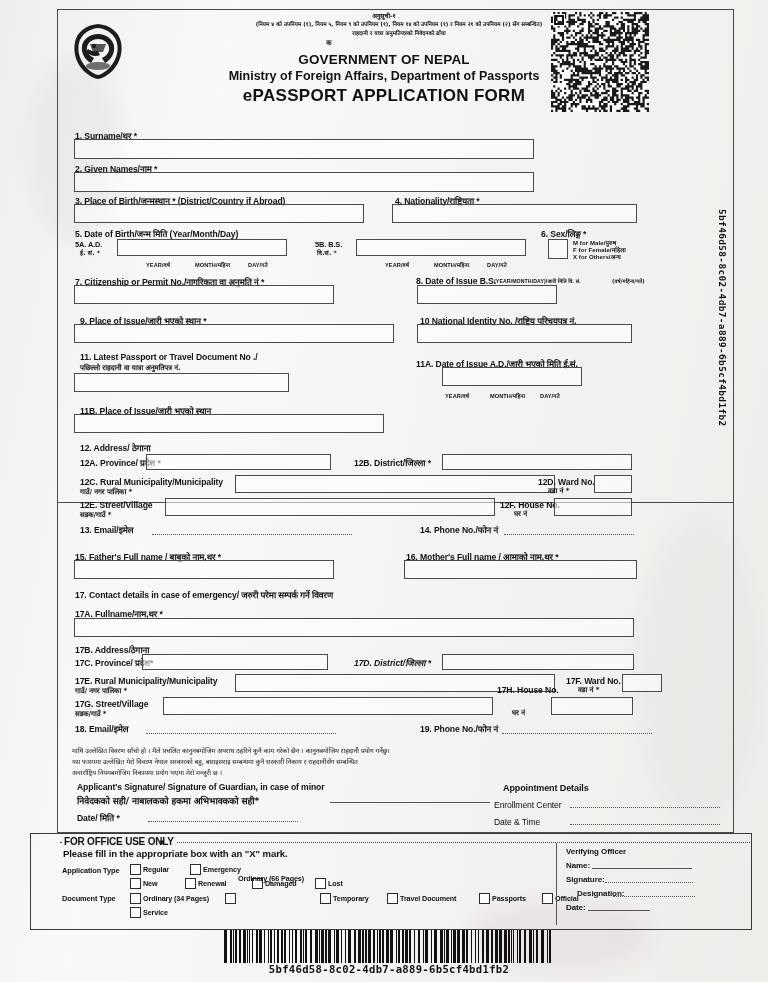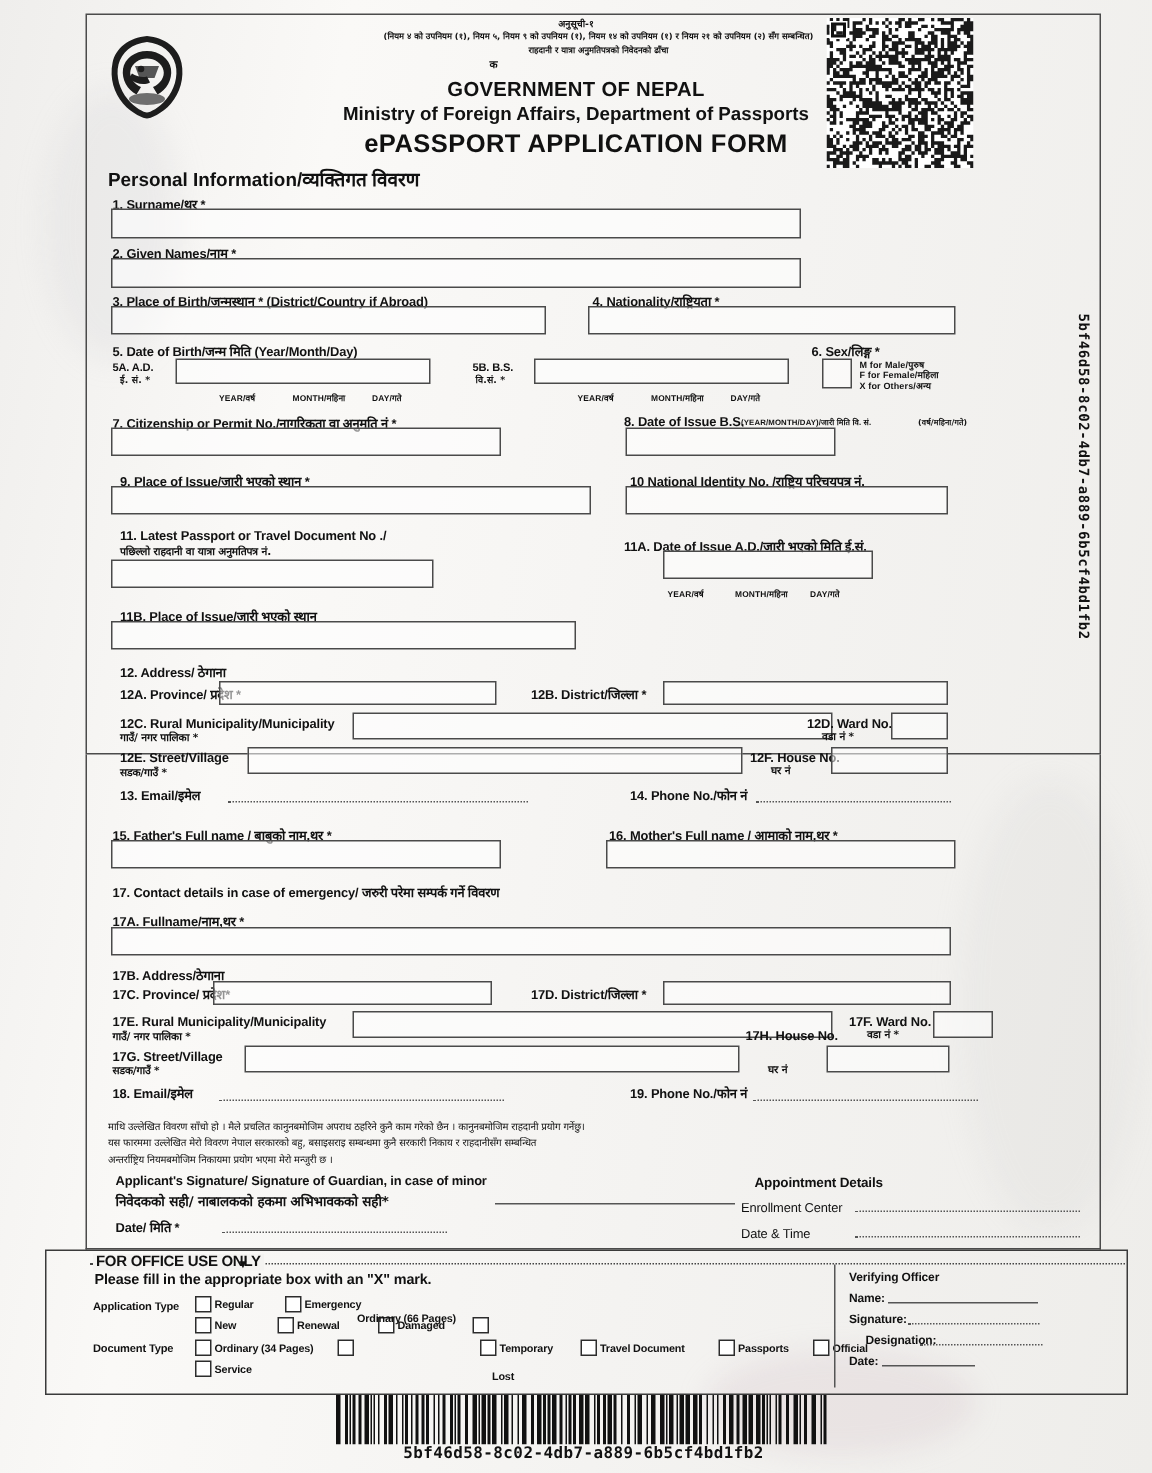--- a/index.html
+++ b/index.html
@@ -112,21 +112,20 @@
         <path d="M20 22 L36 22 L33 30 L23 30 Z" fill="#555"></path>
         <path d="M16 30 C20 34 26 35 30 33 L28 29 C25 30 21 29 18 27 Z"></path>
         <circle cx="24" cy="24" r="2.2"></circle>
       </g>
     </svg>
   </div>
 
   <div class="t-gov" style="top:52px;">GOVERNMENT OF NEPAL</div>
   <div class="t-min" style="top:69px;">Ministry of Foreign Affairs, Department of Passports</div>
   <div class="t-epp" style="top:86px;">ePASSPORT APPLICATION FORM</div>
-  <div class="t-pers" style="top:111px;">Personal Information/व्यक्तिगत विवरण</div>
 
   <div class="qr">
     <svg viewBox="0 0 98 100" width="98" height="100">
       <rect width="98" height="100" fill="#fff"></rect>
       <g fill="#111">
         
       </g>
       <g id="qrdots" fill="#111">
           <path d="M2.18 0.00h2.18v2.22h-2.18zM6.53 0.00h2.18v2.22h-2.18zM10.89 0.00h2.18v2.22h-2.18zM13.07 0.00h2.18v2.22h-2.18zM23.96 0.00h2.18v2.22h-2.18zM28.31 0.00h2.18v2.22h-2.18zM39.20 0.00h2.18v2.22h-2.18zM47.91 0.00h2.18v2.22h-2.18zM50.09 0.00h2.18v2.22h-2.18zM54.44 0.00h2.18v2.22h-2.18zM60.98 0.00h2.18v2.22h-2.18zM63.16 0.00h2.18v2.22h-2.18zM69.69 0.00h2.18v2.22h-2.18zM74.04 0.00h2.18v2.22h-2.18zM76.22 0.00h2.18v2.22h-2.18zM82.76 0.00h2.18v2.22h-2.18zM84.93 0.00h2.18v2.22h-2.18zM87.11 0.00h2.18v2.22h-2.18zM89.29 0.00h2.18v2.22h-2.18zM93.64 0.00h2.18v2.22h-2.18zM6.53 2.22h2.18v2.22h-2.18zM10.89 2.22h2.18v2.22h-2.18zM13.07 2.22h2.18v2.22h-2.18zM17.42 2.22h2.18v2.22h-2.18zM19.60 2.22h2.18v2.22h-2.18zM21.78 2.22h2.18v2.22h-2.18zM28.31 2.22h2.18v2.22h-2.18zM32.67 2.22h2.18v2.22h-2.18zM37.02 2.22h2.18v2.22h-2.18zM41.38 2.22h2.18v2.22h-2.18zM45.73 2.22h2.18v2.22h-2.18zM47.91 2.22h2.18v2.22h-2.18zM52.27 2.22h2.18v2.22h-2.18zM54.44 2.22h2.18v2.22h-2.18zM56.62 2.22h2.18v2.22h-2.18zM58.80 2.22h2.18v2.22h-2.18zM76.22 2.22h2.18v2.22h-2.18zM78.40 2.22h2.18v2.22h-2.18zM80.58 2.22h2.18v2.22h-2.18zM82.76 2.22h2.18v2.22h-2.18zM91.47 2.22h2.18v2.22h-2.18zM93.64 2.22h2.18v2.22h-2.18zM95.82 2.22h2.18v2.22h-2.18zM0.00 4.44h2.18v2.22h-2.18zM2.18 4.44h2.18v2.22h-2.18zM4.36 4.44h2.18v2.22h-2.18zM13.07 4.44h2.18v2.22h-2.18zM17.42 4.44h2.18v2.22h-2.18zM26.13 4.44h2.18v2.22h-2.18zM39.20 4.44h2.18v2.22h-2.18zM47.91 4.44h2.18v2.22h-2.18zM52.27 4.44h2.18v2.22h-2.18zM54.44 4.44h2.18v2.22h-2.18zM63.16 4.44h2.18v2.22h-2.18zM65.33 4.44h2.18v2.22h-2.18zM69.69 4.44h2.18v2.22h-2.18zM82.76 4.44h2.18v2.22h-2.18zM89.29 4.44h2.18v2.22h-2.18zM91.47 4.44h2.18v2.22h-2.18zM93.64 4.44h2.18v2.22h-2.18zM95.82 4.44h2.18v2.22h-2.18zM0.00 6.67h2.18v2.22h-2.18zM4.36 6.67h2.18v2.22h-2.18zM17.42 6.67h2.18v2.22h-2.18zM19.60 6.67h2.18v2.22h-2.18zM21.78 6.67h2.18v2.22h-2.18zM26.13 6.67h2.18v2.22h-2.18zM28.31 6.67h2.18v2.22h-2.18zM30.49 6.67h2.18v2.22h-2.18zM32.67 6.67h2.18v2.22h-2.18zM41.38 6.67h2.18v2.22h-2.18zM45.73 6.67h2.18v2.22h-2.18zM60.98 6.67h2.18v2.22h-2.18zM71.87 6.67h2.18v2.22h-2.18zM74.04 6.67h2.18v2.22h-2.18zM76.22 6.67h2.18v2.22h-2.18zM78.40 6.67h2.18v2.22h-2.18zM80.58 6.67h2.18v2.22h-2.18zM82.76 6.67h2.18v2.22h-2.18zM87.11 6.67h2.18v2.22h-2.18zM89.29 6.67h2.18v2.22h-2.18zM91.47 6.67h2.18v2.22h-2.18zM93.64 6.67h2.18v2.22h-2.18zM95.82 6.67h2.18v2.22h-2.18zM0.00 8.89h2.18v2.22h-2.18zM2.18 8.89h2.18v2.22h-2.18zM6.53 8.89h2.18v2.22h-2.18zM8.71 8.89h2.18v2.22h-2.18zM15.24 8.89h2.18v2.22h-2.18zM17.42 8.89h2.18v2.22h-2.18zM19.60 8.89h2.18v2.22h-2.18zM21.78 8.89h2.18v2.22h-2.18zM23.96 8.89h2.18v2.22h-2.18zM30.49 8.89h2.18v2.22h-2.18zM32.67 8.89h2.18v2.22h-2.18zM37.02 8.89h2.18v2.22h-2.18zM41.38 8.89h2.18v2.22h-2.18zM54.44 8.89h2.18v2.22h-2.18zM56.62 8.89h2.18v2.22h-2.18zM67.51 8.89h2.18v2.22h-2.18zM69.69 8.89h2.18v2.22h-2.18zM76.22 8.89h2.18v2.22h-2.18zM78.40 8.89h2.18v2.22h-2.18zM80.58 8.89h2.18v2.22h-2.18zM87.11 8.89h2.18v2.22h-2.18zM91.47 8.89h2.18v2.22h-2.18zM93.64 8.89h2.18v2.22h-2.18zM4.36 11.11h2.18v2.22h-2.18zM10.89 11.11h2.18v2.22h-2.18zM17.42 11.11h2.18v2.22h-2.18zM19.60 11.11h2.18v2.22h-2.18zM21.78 11.11h2.18v2.22h-2.18zM28.31 11.11h2.18v2.22h-2.18zM30.49 11.11h2.18v2.22h-2.18zM37.02 11.11h2.18v2.22h-2.18zM39.20 11.11h2.18v2.22h-2.18zM43.56 11.11h2.18v2.22h-2.18zM45.73 11.11h2.18v2.22h-2.18zM54.44 11.11h2.18v2.22h-2.18zM56.62 11.11h2.18v2.22h-2.18zM65.33 11.11h2.18v2.22h-2.18zM69.69 11.11h2.18v2.22h-2.18zM71.87 11.11h2.18v2.22h-2.18zM80.58 11.11h2.18v2.22h-2.18zM82.76 11.11h2.18v2.22h-2.18zM84.93 11.11h2.18v2.22h-2.18zM93.64 11.11h2.18v2.22h-2.18zM95.82 11.11h2.18v2.22h-2.18zM0.00 13.33h2.18v2.22h-2.18zM6.53 13.33h2.18v2.22h-2.18zM13.07 13.33h2.18v2.22h-2.18zM17.42 13.33h2.18v2.22h-2.18zM26.13 13.33h2.18v2.22h-2.18zM37.02 13.33h2.18v2.22h-2.18zM39.20 13.33h2.18v2.22h-2.18zM41.38 13.33h2.18v2.22h-2.18zM47.91 13.33h2.18v2.22h-2.18zM52.27 13.33h2.18v2.22h-2.18zM54.44 13.33h2.18v2.22h-2.18zM56.62 13.33h2.18v2.22h-2.18zM58.80 13.33h2.18v2.22h-2.18zM60.98 13.33h2.18v2.22h-2.18zM69.69 13.33h2.18v2.22h-2.18zM71.87 13.33h2.18v2.22h-2.18zM76.22 13.33h2.18v2.22h-2.18zM80.58 13.33h2.18v2.22h-2.18zM84.93 13.33h2.18v2.22h-2.18zM87.11 13.33h2.18v2.22h-2.18zM95.82 13.33h2.18v2.22h-2.18zM0.00 15.56h2.18v2.22h-2.18zM2.18 15.56h2.18v2.22h-2.18zM15.24 15.56h2.18v2.22h-2.18zM30.49 15.56h2.18v2.22h-2.18zM37.02 15.56h2.18v2.22h-2.18zM43.56 15.56h2.18v2.22h-2.18zM45.73 15.56h2.18v2.22h-2.18zM47.91 15.56h2.18v2.22h-2.18zM50.09 15.56h2.18v2.22h-2.18zM58.80 15.56h2.18v2.22h-2.18zM60.98 15.56h2.18v2.22h-2.18zM63.16 15.56h2.18v2.22h-2.18zM67.51 15.56h2.18v2.22h-2.18zM69.69 15.56h2.18v2.22h-2.18zM71.87 15.56h2.18v2.22h-2.18zM76.22 15.56h2.18v2.22h-2.18zM80.58 15.56h2.18v2.22h-2.18zM82.76 15.56h2.18v2.22h-2.18zM84.93 15.56h2.18v2.22h-2.18zM89.29 15.56h2.18v2.22h-2.18zM93.64 15.56h2.18v2.22h-2.18zM95.82 15.56h2.18v2.22h-2.18zM2.18 17.78h2.18v2.22h-2.18zM13.07 17.78h2.18v2.22h-2.18zM15.24 17.78h2.18v2.22h-2.18zM17.42 17.78h2.18v2.22h-2.18zM21.78 17.78h2.18v2.22h-2.18zM28.31 17.78h2.18v2.22h-2.18zM30.49 17.78h2.18v2.22h-2.18zM37.02 17.78h2.18v2.22h-2.18zM39.20 17.78h2.18v2.22h-2.18zM43.56 17.78h2.18v2.22h-2.18zM45.73 17.78h2.18v2.22h-2.18zM52.27 17.78h2.18v2.22h-2.18zM54.44 17.78h2.18v2.22h-2.18zM58.80 17.78h2.18v2.22h-2.18zM63.16 17.78h2.18v2.22h-2.18zM65.33 17.78h2.18v2.22h-2.18zM67.51 17.78h2.18v2.22h-2.18zM71.87 17.78h2.18v2.22h-2.18zM76.22 17.78h2.18v2.22h-2.18zM80.58 17.78h2.18v2.22h-2.18zM82.76 17.78h2.18v2.22h-2.18zM84.93 17.78h2.18v2.22h-2.18zM87.11 17.78h2.18v2.22h-2.18zM91.47 17.78h2.18v2.22h-2.18zM93.64 17.78h2.18v2.22h-2.18zM95.82 17.78h2.18v2.22h-2.18zM6.53 20.00h2.18v2.22h-2.18zM8.71 20.00h2.18v2.22h-2.18zM10.89 20.00h2.18v2.22h-2.18zM15.24 20.00h2.18v2.22h-2.18zM23.96 20.00h2.18v2.22h-2.18zM26.13 20.00h2.18v2.22h-2.18zM28.31 20.00h2.18v2.22h-2.18zM37.02 20.00h2.18v2.22h-2.18zM41.38 20.00h2.18v2.22h-2.18zM43.56 20.00h2.18v2.22h-2.18zM45.73 20.00h2.18v2.22h-2.18zM50.09 20.00h2.18v2.22h-2.18zM58.80 20.00h2.18v2.22h-2.18zM60.98 20.00h2.18v2.22h-2.18zM63.16 20.00h2.18v2.22h-2.18zM65.33 20.00h2.18v2.22h-2.18zM67.51 20.00h2.18v2.22h-2.18zM69.69 20.00h2.18v2.22h-2.18zM74.04 20.00h2.18v2.22h-2.18zM76.22 20.00h2.18v2.22h-2.18zM78.40 20.00h2.18v2.22h-2.18zM80.58 20.00h2.18v2.22h-2.18zM82.76 20.00h2.18v2.22h-2.18zM84.93 20.00h2.18v2.22h-2.18zM93.64 20.00h2.18v2.22h-2.18zM95.82 20.00h2.18v2.22h-2.18zM2.18 22.22h2.18v2.22h-2.18zM8.71 22.22h2.18v2.22h-2.18zM10.89 22.22h2.18v2.22h-2.18zM19.60 22.22h2.18v2.22h-2.18zM23.96 22.22h2.18v2.22h-2.18zM30.49 22.22h2.18v2.22h-2.18zM34.84 22.22h2.18v2.22h-2.18zM39.20 22.22h2.18v2.22h-2.18zM45.73 22.22h2.18v2.22h-2.18zM47.91 22.22h2.18v2.22h-2.18zM50.09 22.22h2.18v2.22h-2.18zM52.27 22.22h2.18v2.22h-2.18zM58.80 22.22h2.18v2.22h-2.18zM60.98 22.22h2.18v2.22h-2.18zM63.16 22.22h2.18v2.22h-2.18zM67.51 22.22h2.18v2.22h-2.18zM74.04 22.22h2.18v2.22h-2.18zM78.40 22.22h2.18v2.22h-2.18zM82.76 22.22h2.18v2.22h-2.18zM91.47 22.22h2.18v2.22h-2.18zM93.64 22.22h2.18v2.22h-2.18zM95.82 22.22h2.18v2.22h-2.18zM2.18 24.44h2.18v2.22h-2.18zM10.89 24.44h2.18v2.22h-2.18zM15.24 24.44h2.18v2.22h-2.18zM17.42 24.44h2.18v2.22h-2.18zM21.78 24.44h2.18v2.22h-2.18zM28.31 24.44h2.18v2.22h-2.18zM32.67 24.44h2.18v2.22h-2.18zM34.84 24.44h2.18v2.22h-2.18zM37.02 24.44h2.18v2.22h-2.18zM39.20 24.44h2.18v2.22h-2.18zM41.38 24.44h2.18v2.22h-2.18zM43.56 24.44h2.18v2.22h-2.18zM45.73 24.44h2.18v2.22h-2.18zM50.09 24.44h2.18v2.22h-2.18zM56.62 24.44h2.18v2.22h-2.18zM65.33 24.44h2.18v2.22h-2.18zM67.51 24.44h2.18v2.22h-2.18zM69.69 24.44h2.18v2.22h-2.18zM74.04 24.44h2.18v2.22h-2.18zM76.22 24.44h2.18v2.22h-2.18zM78.40 24.44h2.18v2.22h-2.18zM80.58 24.44h2.18v2.22h-2.18zM91.47 24.44h2.18v2.22h-2.18zM0.00 26.67h2.18v2.22h-2.18zM2.18 26.67h2.18v2.22h-2.18zM4.36 26.67h2.18v2.22h-2.18zM6.53 26.67h2.18v2.22h-2.18zM10.89 26.67h2.18v2.22h-2.18zM23.96 26.67h2.18v2.22h-2.18zM28.31 26.67h2.18v2.22h-2.18zM30.49 26.67h2.18v2.22h-2.18zM34.84 26.67h2.18v2.22h-2.18zM41.38 26.67h2.18v2.22h-2.18zM43.56 26.67h2.18v2.22h-2.18zM45.73 26.67h2.18v2.22h-2.18zM52.27 26.67h2.18v2.22h-2.18zM54.44 26.67h2.18v2.22h-2.18zM56.62 26.67h2.18v2.22h-2.18zM58.80 26.67h2.18v2.22h-2.18zM60.98 26.67h2.18v2.22h-2.18zM63.16 26.67h2.18v2.22h-2.18zM65.33 26.67h2.18v2.22h-2.18zM67.51 26.67h2.18v2.22h-2.18zM71.87 26.67h2.18v2.22h-2.18zM74.04 26.67h2.18v2.22h-2.18zM76.22 26.67h2.18v2.22h-2.18zM78.40 26.67h2.18v2.22h-2.18zM80.58 26.67h2.18v2.22h-2.18zM84.93 26.67h2.18v2.22h-2.18zM87.11 26.67h2.18v2.22h-2.18zM91.47 26.67h2.18v2.22h-2.18zM93.64 26.67h2.18v2.22h-2.18zM95.82 26.67h2.18v2.22h-2.18zM0.00 28.89h2.18v2.22h-2.18zM2.18 28.89h2.18v2.22h-2.18zM4.36 28.89h2.18v2.22h-2.18zM8.71 28.89h2.18v2.22h-2.18zM15.24 28.89h2.18v2.22h-2.18zM19.60 28.89h2.18v2.22h-2.18zM21.78 28.89h2.18v2.22h-2.18zM26.13 28.89h2.18v2.22h-2.18zM28.31 28.89h2.18v2.22h-2.18zM30.49 28.89h2.18v2.22h-2.18zM37.02 28.89h2.18v2.22h-2.18zM41.38 28.89h2.18v2.22h-2.18zM43.56 28.89h2.18v2.22h-2.18zM45.73 28.89h2.18v2.22h-2.18zM47.91 28.89h2.18v2.22h-2.18zM54.44 28.89h2.18v2.22h-2.18zM56.62 28.89h2.18v2.22h-2.18zM58.80 28.89h2.18v2.22h-2.18zM60.98 28.89h2.18v2.22h-2.18zM67.51 28.89h2.18v2.22h-2.18zM69.69 28.89h2.18v2.22h-2.18zM71.87 28.89h2.18v2.22h-2.18zM76.22 28.89h2.18v2.22h-2.18zM80.58 28.89h2.18v2.22h-2.18zM87.11 28.89h2.18v2.22h-2.18zM89.29 28.89h2.18v2.22h-2.18zM91.47 28.89h2.18v2.22h-2.18zM0.00 31.11h2.18v2.22h-2.18zM2.18 31.11h2.18v2.22h-2.18zM6.53 31.11h2.18v2.22h-2.18zM15.24 31.11h2.18v2.22h-2.18zM17.42 31.11h2.18v2.22h-2.18zM19.60 31.11h2.18v2.22h-2.18zM21.78 31.11h2.18v2.22h-2.18zM23.96 31.11h2.18v2.22h-2.18zM26.13 31.11h2.18v2.22h-2.18zM28.31 31.11h2.18v2.22h-2.18zM30.49 31.11h2.18v2.22h-2.18zM32.67 31.11h2.18v2.22h-2.18zM34.84 31.11h2.18v2.22h-2.18zM47.91 31.11h2.18v2.22h-2.18zM50.09 31.11h2.18v2.22h-2.18zM56.62 31.11h2.18v2.22h-2.18zM60.98 31.11h2.18v2.22h-2.18zM69.69 31.11h2.18v2.22h-2.18zM71.87 31.11h2.18v2.22h-2.18zM78.40 31.11h2.18v2.22h-2.18zM80.58 31.11h2.18v2.22h-2.18zM82.76 31.11h2.18v2.22h-2.18zM87.11 31.11h2.18v2.22h-2.18zM93.64 31.11h2.18v2.22h-2.18zM95.82 31.11h2.18v2.22h-2.18zM0.00 33.33h2.18v2.22h-2.18zM4.36 33.33h2.18v2.22h-2.18zM8.71 33.33h2.18v2.22h-2.18zM10.89 33.33h2.18v2.22h-2.18zM13.07 33.33h2.18v2.22h-2.18zM15.24 33.33h2.18v2.22h-2.18zM26.13 33.33h2.18v2.22h-2.18zM28.31 33.33h2.18v2.22h-2.18zM30.49 33.33h2.18v2.22h-2.18zM32.67 33.33h2.18v2.22h-2.18zM34.84 33.33h2.18v2.22h-2.18zM37.02 33.33h2.18v2.22h-2.18zM39.20 33.33h2.18v2.22h-2.18zM41.38 33.33h2.18v2.22h-2.18zM54.44 33.33h2.18v2.22h-2.18zM56.62 33.33h2.18v2.22h-2.18zM58.80 33.33h2.18v2.22h-2.18zM60.98 33.33h2.18v2.22h-2.18zM65.33 33.33h2.18v2.22h-2.18zM69.69 33.33h2.18v2.22h-2.18zM74.04 33.33h2.18v2.22h-2.18zM76.22 33.33h2.18v2.22h-2.18zM78.40 33.33h2.18v2.22h-2.18zM80.58 33.33h2.18v2.22h-2.18zM87.11 33.33h2.18v2.22h-2.18zM89.29 33.33h2.18v2.22h-2.18zM93.64 33.33h2.18v2.22h-2.18zM0.00 35.56h2.18v2.22h-2.18zM4.36 35.56h2.18v2.22h-2.18zM6.53 35.56h2.18v2.22h-2.18zM10.89 35.56h2.18v2.22h-2.18zM13.07 35.56h2.18v2.22h-2.18zM23.96 35.56h2.18v2.22h-2.18zM26.13 35.56h2.18v2.22h-2.18zM32.67 35.56h2.18v2.22h-2.18zM41.38 35.56h2.18v2.22h-2.18zM47.91 35.56h2.18v2.22h-2.18zM50.09 35.56h2.18v2.22h-2.18zM54.44 35.56h2.18v2.22h-2.18zM63.16 35.56h2.18v2.22h-2.18zM65.33 35.56h2.18v2.22h-2.18zM69.69 35.56h2.18v2.22h-2.18zM71.87 35.56h2.18v2.22h-2.18zM74.04 35.56h2.18v2.22h-2.18zM76.22 35.56h2.18v2.22h-2.18zM80.58 35.56h2.18v2.22h-2.18zM84.93 35.56h2.18v2.22h-2.18zM89.29 35.56h2.18v2.22h-2.18zM93.64 35.56h2.18v2.22h-2.18zM4.36 37.78h2.18v2.22h-2.18zM6.53 37.78h2.18v2.22h-2.18zM8.71 37.78h2.18v2.22h-2.18zM10.89 37.78h2.18v2.22h-2.18zM13.07 37.78h2.18v2.22h-2.18zM15.24 37.78h2.18v2.22h-2.18zM17.42 37.78h2.18v2.22h-2.18zM26.13 37.78h2.18v2.22h-2.18zM32.67 37.78h2.18v2.22h-2.18zM39.20 37.78h2.18v2.22h-2.18zM43.56 37.78h2.18v2.22h-2.18zM47.91 37.78h2.18v2.22h-2.18zM50.09 37.78h2.18v2.22h-2.18zM52.27 37.78h2.18v2.22h-2.18zM60.98 37.78h2.18v2.22h-2.18zM63.16 37.78h2.18v2.22h-2.18zM65.33 37.78h2.18v2.22h-2.18zM69.69 37.78h2.18v2.22h-2.18zM71.87 37.78h2.18v2.22h-2.18zM74.04 37.78h2.18v2.22h-2.18zM76.22 37.78h2.18v2.22h-2.18zM78.40 37.78h2.18v2.22h-2.18zM82.76 37.78h2.18v2.22h-2.18zM84.93 37.78h2.18v2.22h-2.18zM87.11 37.78h2.18v2.22h-2.18zM93.64 37.78h2.18v2.22h-2.18zM95.82 37.78h2.18v2.22h-2.18zM2.18 40.00h2.18v2.22h-2.18zM17.42 40.00h2.18v2.22h-2.18zM21.78 40.00h2.18v2.22h-2.18zM23.96 40.00h2.18v2.22h-2.18zM28.31 40.00h2.18v2.22h-2.18zM30.49 40.00h2.18v2.22h-2.18zM32.67 40.00h2.18v2.22h-2.18zM34.84 40.00h2.18v2.22h-2.18zM43.56 40.00h2.18v2.22h-2.18zM45.73 40.00h2.18v2.22h-2.18zM54.44 40.00h2.18v2.22h-2.18zM58.80 40.00h2.18v2.22h-2.18zM63.16 40.00h2.18v2.22h-2.18zM67.51 40.00h2.18v2.22h-2.18zM69.69 40.00h2.18v2.22h-2.18zM71.87 40.00h2.18v2.22h-2.18zM82.76 40.00h2.18v2.22h-2.18zM89.29 40.00h2.18v2.22h-2.18zM93.64 40.00h2.18v2.22h-2.18zM95.82 40.00h2.18v2.22h-2.18zM0.00 42.22h2.18v2.22h-2.18zM4.36 42.22h2.18v2.22h-2.18zM6.53 42.22h2.18v2.22h-2.18zM8.71 42.22h2.18v2.22h-2.18zM10.89 42.22h2.18v2.22h-2.18zM15.24 42.22h2.18v2.22h-2.18zM17.42 42.22h2.18v2.22h-2.18zM19.60 42.22h2.18v2.22h-2.18zM21.78 42.22h2.18v2.22h-2.18zM23.96 42.22h2.18v2.22h-2.18zM28.31 42.22h2.18v2.22h-2.18zM32.67 42.22h2.18v2.22h-2.18zM34.84 42.22h2.18v2.22h-2.18zM37.02 42.22h2.18v2.22h-2.18zM39.20 42.22h2.18v2.22h-2.18zM41.38 42.22h2.18v2.22h-2.18zM43.56 42.22h2.18v2.22h-2.18zM45.73 42.22h2.18v2.22h-2.18zM50.09 42.22h2.18v2.22h-2.18zM56.62 42.22h2.18v2.22h-2.18zM58.80 42.22h2.18v2.22h-2.18zM60.98 42.22h2.18v2.22h-2.18zM65.33 42.22h2.18v2.22h-2.18zM67.51 42.22h2.18v2.22h-2.18zM71.87 42.22h2.18v2.22h-2.18zM74.04 42.22h2.18v2.22h-2.18zM78.40 42.22h2.18v2.22h-2.18zM80.58 42.22h2.18v2.22h-2.18zM87.11 42.22h2.18v2.22h-2.18zM93.64 42.22h2.18v2.22h-2.18zM8.71 44.44h2.18v2.22h-2.18zM15.24 44.44h2.18v2.22h-2.18zM19.60 44.44h2.18v2.22h-2.18zM30.49 44.44h2.18v2.22h-2.18zM37.02 44.44h2.18v2.22h-2.18zM39.20 44.44h2.18v2.22h-2.18zM41.38 44.44h2.18v2.22h-2.18zM47.91 44.44h2.18v2.22h-2.18zM52.27 44.44h2.18v2.22h-2.18zM54.44 44.44h2.18v2.22h-2.18zM58.80 44.44h2.18v2.22h-2.18zM60.98 44.44h2.18v2.22h-2.18zM65.33 44.44h2.18v2.22h-2.18zM78.40 44.44h2.18v2.22h-2.18zM89.29 44.44h2.18v2.22h-2.18zM91.47 44.44h2.18v2.22h-2.18zM93.64 44.44h2.18v2.22h-2.18zM0.00 46.67h2.18v2.22h-2.18zM2.18 46.67h2.18v2.22h-2.18zM4.36 46.67h2.18v2.22h-2.18zM10.89 46.67h2.18v2.22h-2.18zM15.24 46.67h2.18v2.22h-2.18zM21.78 46.67h2.18v2.22h-2.18zM26.13 46.67h2.18v2.22h-2.18zM30.49 46.67h2.18v2.22h-2.18zM39.20 46.67h2.18v2.22h-2.18zM43.56 46.67h2.18v2.22h-2.18zM45.73 46.67h2.18v2.22h-2.18zM47.91 46.67h2.18v2.22h-2.18zM50.09 46.67h2.18v2.22h-2.18zM54.44 46.67h2.18v2.22h-2.18zM56.62 46.67h2.18v2.22h-2.18zM58.80 46.67h2.18v2.22h-2.18zM60.98 46.67h2.18v2.22h-2.18zM63.16 46.67h2.18v2.22h-2.18zM67.51 46.67h2.18v2.22h-2.18zM69.69 46.67h2.18v2.22h-2.18zM74.04 46.67h2.18v2.22h-2.18zM78.40 46.67h2.18v2.22h-2.18zM80.58 46.67h2.18v2.22h-2.18zM82.76 46.67h2.18v2.22h-2.18zM87.11 46.67h2.18v2.22h-2.18zM6.53 48.89h2.18v2.22h-2.18zM10.89 48.89h2.18v2.22h-2.18zM13.07 48.89h2.18v2.22h-2.18zM15.24 48.89h2.18v2.22h-2.18zM17.42 48.89h2.18v2.22h-2.18zM21.78 48.89h2.18v2.22h-2.18zM28.31 48.89h2.18v2.22h-2.18zM32.67 48.89h2.18v2.22h-2.18zM54.44 48.89h2.18v2.22h-2.18zM60.98 48.89h2.18v2.22h-2.18zM69.69 48.89h2.18v2.22h-2.18zM71.87 48.89h2.18v2.22h-2.18zM74.04 48.89h2.18v2.22h-2.18zM78.40 48.89h2.18v2.22h-2.18zM82.76 48.89h2.18v2.22h-2.18zM89.29 48.89h2.18v2.22h-2.18zM91.47 48.89h2.18v2.22h-2.18zM93.64 48.89h2.18v2.22h-2.18zM95.82 48.89h2.18v2.22h-2.18zM0.00 51.11h2.18v2.22h-2.18zM8.71 51.11h2.18v2.22h-2.18zM10.89 51.11h2.18v2.22h-2.18zM13.07 51.11h2.18v2.22h-2.18zM15.24 51.11h2.18v2.22h-2.18zM17.42 51.11h2.18v2.22h-2.18zM19.60 51.11h2.18v2.22h-2.18zM21.78 51.11h2.18v2.22h-2.18zM32.67 51.11h2.18v2.22h-2.18zM39.20 51.11h2.18v2.22h-2.18zM41.38 51.11h2.18v2.22h-2.18zM52.27 51.11h2.18v2.22h-2.18zM60.98 51.11h2.18v2.22h-2.18zM71.87 51.11h2.18v2.22h-2.18zM78.40 51.11h2.18v2.22h-2.18zM82.76 51.11h2.18v2.22h-2.18zM87.11 51.11h2.18v2.22h-2.18zM89.29 51.11h2.18v2.22h-2.18zM93.64 51.11h2.18v2.22h-2.18zM95.82 51.11h2.18v2.22h-2.18zM0.00 53.33h2.18v2.22h-2.18zM2.18 53.33h2.18v2.22h-2.18zM4.36 53.33h2.18v2.22h-2.18zM8.71 53.33h2.18v2.22h-2.18zM17.42 53.33h2.18v2.22h-2.18zM21.78 53.33h2.18v2.22h-2.18zM23.96 53.33h2.18v2.22h-2.18zM26.13 53.33h2.18v2.22h-2.18zM28.31 53.33h2.18v2.22h-2.18zM32.67 53.33h2.18v2.22h-2.18zM43.56 53.33h2.18v2.22h-2.18zM47.91 53.33h2.18v2.22h-2.18zM52.27 53.33h2.18v2.22h-2.18zM54.44 53.33h2.18v2.22h-2.18zM56.62 53.33h2.18v2.22h-2.18zM58.80 53.33h2.18v2.22h-2.18zM63.16 53.33h2.18v2.22h-2.18zM65.33 53.33h2.18v2.22h-2.18zM74.04 53.33h2.18v2.22h-2.18zM78.40 53.33h2.18v2.22h-2.18zM80.58 53.33h2.18v2.22h-2.18zM89.29 53.33h2.18v2.22h-2.18zM91.47 53.33h2.18v2.22h-2.18zM93.64 53.33h2.18v2.22h-2.18zM95.82 53.33h2.18v2.22h-2.18zM0.00 55.56h2.18v2.22h-2.18zM2.18 55.56h2.18v2.22h-2.18zM15.24 55.56h2.18v2.22h-2.18zM23.96 55.56h2.18v2.22h-2.18zM26.13 55.56h2.18v2.22h-2.18zM28.31 55.56h2.18v2.22h-2.18zM30.49 55.56h2.18v2.22h-2.18zM32.67 55.56h2.18v2.22h-2.18zM34.84 55.56h2.18v2.22h-2.18zM41.38 55.56h2.18v2.22h-2.18zM43.56 55.56h2.18v2.22h-2.18zM45.73 55.56h2.18v2.22h-2.18zM47.91 55.56h2.18v2.22h-2.18zM50.09 55.56h2.18v2.22h-2.18zM54.44 55.56h2.18v2.22h-2.18zM56.62 55.56h2.18v2.22h-2.18zM58.80 55.56h2.18v2.22h-2.18zM60.98 55.56h2.18v2.22h-2.18zM65.33 55.56h2.18v2.22h-2.18zM67.51 55.56h2.18v2.22h-2.18zM69.69 55.56h2.18v2.22h-2.18zM71.87 55.56h2.18v2.22h-2.18zM76.22 55.56h2.18v2.22h-2.18zM82.76 55.56h2.18v2.22h-2.18zM89.29 55.56h2.18v2.22h-2.18zM91.47 55.56h2.18v2.22h-2.18zM93.64 55.56h2.18v2.22h-2.18zM95.82 55.56h2.18v2.22h-2.18zM0.00 57.78h2.18v2.22h-2.18zM2.18 57.78h2.18v2.22h-2.18zM4.36 57.78h2.18v2.22h-2.18zM10.89 57.78h2.18v2.22h-2.18zM19.60 57.78h2.18v2.22h-2.18zM23.96 57.78h2.18v2.22h-2.18zM26.13 57.78h2.18v2.22h-2.18zM28.31 57.78h2.18v2.22h-2.18zM30.49 57.78h2.18v2.22h-2.18zM32.67 57.78h2.18v2.22h-2.18zM34.84 57.78h2.18v2.22h-2.18zM37.02 57.78h2.18v2.22h-2.18zM39.20 57.78h2.18v2.22h-2.18zM43.56 57.78h2.18v2.22h-2.18zM45.73 57.78h2.18v2.22h-2.18zM47.91 57.78h2.18v2.22h-2.18zM54.44 57.78h2.18v2.22h-2.18zM58.80 57.78h2.18v2.22h-2.18zM67.51 57.78h2.18v2.22h-2.18zM71.87 57.78h2.18v2.22h-2.18zM78.40 57.78h2.18v2.22h-2.18zM84.93 57.78h2.18v2.22h-2.18zM93.64 57.78h2.18v2.22h-2.18zM2.18 60.00h2.18v2.22h-2.18zM4.36 60.00h2.18v2.22h-2.18zM6.53 60.00h2.18v2.22h-2.18zM21.78 60.00h2.18v2.22h-2.18zM26.13 60.00h2.18v2.22h-2.18zM30.49 60.00h2.18v2.22h-2.18zM32.67 60.00h2.18v2.22h-2.18zM34.84 60.00h2.18v2.22h-2.18zM37.02 60.00h2.18v2.22h-2.18zM39.20 60.00h2.18v2.22h-2.18zM41.38 60.00h2.18v2.22h-2.18zM43.56 60.00h2.18v2.22h-2.18zM45.73 60.00h2.18v2.22h-2.18zM47.91 60.00h2.18v2.22h-2.18zM56.62 60.00h2.18v2.22h-2.18zM58.80 60.00h2.18v2.22h-2.18zM63.16 60.00h2.18v2.22h-2.18zM65.33 60.00h2.18v2.22h-2.18zM67.51 60.00h2.18v2.22h-2.18zM69.69 60.00h2.18v2.22h-2.18zM74.04 60.00h2.18v2.22h-2.18zM76.22 60.00h2.18v2.22h-2.18zM80.58 60.00h2.18v2.22h-2.18zM82.76 60.00h2.18v2.22h-2.18zM87.11 60.00h2.18v2.22h-2.18zM93.64 60.00h2.18v2.22h-2.18zM95.82 60.00h2.18v2.22h-2.18zM0.00 62.22h2.18v2.22h-2.18zM4.36 62.22h2.18v2.22h-2.18zM8.71 62.22h2.18v2.22h-2.18zM19.60 62.22h2.18v2.22h-2.18zM21.78 62.22h2.18v2.22h-2.18zM23.96 62.22h2.18v2.22h-2.18zM26.13 62.22h2.18v2.22h-2.18zM39.20 62.22h2.18v2.22h-2.18zM47.91 62.22h2.18v2.22h-2.18zM54.44 62.22h2.18v2.22h-2.18zM60.98 62.22h2.18v2.22h-2.18zM63.16 62.22h2.18v2.22h-2.18zM65.33 62.22h2.18v2.22h-2.18zM69.69 62.22h2.18v2.22h-2.18zM71.87 62.22h2.18v2.22h-2.18zM84.93 62.22h2.18v2.22h-2.18zM89.29 62.22h2.18v2.22h-2.18zM91.47 62.22h2.18v2.22h-2.18zM2.18 64.44h2.18v2.22h-2.18zM4.36 64.44h2.18v2.22h-2.18zM8.71 64.44h2.18v2.22h-2.18zM19.60 64.44h2.18v2.22h-2.18zM28.31 64.44h2.18v2.22h-2.18zM30.49 64.44h2.18v2.22h-2.18zM32.67 64.44h2.18v2.22h-2.18zM34.84 64.44h2.18v2.22h-2.18zM39.20 64.44h2.18v2.22h-2.18zM41.38 64.44h2.18v2.22h-2.18zM43.56 64.44h2.18v2.22h-2.18zM50.09 64.44h2.18v2.22h-2.18zM52.27 64.44h2.18v2.22h-2.18zM54.44 64.44h2.18v2.22h-2.18zM58.80 64.44h2.18v2.22h-2.18zM63.16 64.44h2.18v2.22h-2.18zM65.33 64.44h2.18v2.22h-2.18zM74.04 64.44h2.18v2.22h-2.18zM80.58 64.44h2.18v2.22h-2.18zM84.93 64.44h2.18v2.22h-2.18zM89.29 64.44h2.18v2.22h-2.18zM93.64 64.44h2.18v2.22h-2.18zM95.82 64.44h2.18v2.22h-2.18zM0.00 66.67h2.18v2.22h-2.18zM4.36 66.67h2.18v2.22h-2.18zM13.07 66.67h2.18v2.22h-2.18zM15.24 66.67h2.18v2.22h-2.18zM17.42 66.67h2.18v2.22h-2.18zM19.60 66.67h2.18v2.22h-2.18zM21.78 66.67h2.18v2.22h-2.18zM23.96 66.67h2.18v2.22h-2.18zM26.13 66.67h2.18v2.22h-2.18zM30.49 66.67h2.18v2.22h-2.18zM41.38 66.67h2.18v2.22h-2.18zM45.73 66.67h2.18v2.22h-2.18zM50.09 66.67h2.18v2.22h-2.18zM54.44 66.67h2.18v2.22h-2.18zM56.62 66.67h2.18v2.22h-2.18zM58.80 66.67h2.18v2.22h-2.18zM60.98 66.67h2.18v2.22h-2.18zM63.16 66.67h2.18v2.22h-2.18zM65.33 66.67h2.18v2.22h-2.18zM69.69 66.67h2.18v2.22h-2.18zM74.04 66.67h2.18v2.22h-2.18zM76.22 66.67h2.18v2.22h-2.18zM82.76 66.67h2.18v2.22h-2.18zM84.93 66.67h2.18v2.22h-2.18zM91.47 66.67h2.18v2.22h-2.18zM95.82 66.67h2.18v2.22h-2.18zM2.18 68.89h2.18v2.22h-2.18zM4.36 68.89h2.18v2.22h-2.18zM8.71 68.89h2.18v2.22h-2.18zM17.42 68.89h2.18v2.22h-2.18zM19.60 68.89h2.18v2.22h-2.18zM23.96 68.89h2.18v2.22h-2.18zM26.13 68.89h2.18v2.22h-2.18zM28.31 68.89h2.18v2.22h-2.18zM37.02 68.89h2.18v2.22h-2.18zM41.38 68.89h2.18v2.22h-2.18zM43.56 68.89h2.18v2.22h-2.18zM54.44 68.89h2.18v2.22h-2.18zM56.62 68.89h2.18v2.22h-2.18zM60.98 68.89h2.18v2.22h-2.18zM63.16 68.89h2.18v2.22h-2.18zM65.33 68.89h2.18v2.22h-2.18zM74.04 68.89h2.18v2.22h-2.18zM78.40 68.89h2.18v2.22h-2.18zM80.58 68.89h2.18v2.22h-2.18zM82.76 68.89h2.18v2.22h-2.18zM89.29 68.89h2.18v2.22h-2.18zM91.47 68.89h2.18v2.22h-2.18zM93.64 68.89h2.18v2.22h-2.18zM15.24 71.11h2.18v2.22h-2.18zM17.42 71.11h2.18v2.22h-2.18zM21.78 71.11h2.18v2.22h-2.18zM23.96 71.11h2.18v2.22h-2.18zM26.13 71.11h2.18v2.22h-2.18zM28.31 71.11h2.18v2.22h-2.18zM37.02 71.11h2.18v2.22h-2.18zM39.20 71.11h2.18v2.22h-2.18zM45.73 71.11h2.18v2.22h-2.18zM50.09 71.11h2.18v2.22h-2.18zM52.27 71.11h2.18v2.22h-2.18zM56.62 71.11h2.18v2.22h-2.18zM65.33 71.11h2.18v2.22h-2.18zM67.51 71.11h2.18v2.22h-2.18zM69.69 71.11h2.18v2.22h-2.18zM76.22 71.11h2.18v2.22h-2.18zM80.58 71.11h2.18v2.22h-2.18zM82.76 71.11h2.18v2.22h-2.18zM87.11 71.11h2.18v2.22h-2.18zM89.29 71.11h2.18v2.22h-2.18zM2.18 73.33h2.18v2.22h-2.18zM17.42 73.33h2.18v2.22h-2.18zM19.60 73.33h2.18v2.22h-2.18zM21.78 73.33h2.18v2.22h-2.18zM23.96 73.33h2.18v2.22h-2.18zM34.84 73.33h2.18v2.22h-2.18zM37.02 73.33h2.18v2.22h-2.18zM43.56 73.33h2.18v2.22h-2.18zM47.91 73.33h2.18v2.22h-2.18zM52.27 73.33h2.18v2.22h-2.18zM56.62 73.33h2.18v2.22h-2.18zM58.80 73.33h2.18v2.22h-2.18zM65.33 73.33h2.18v2.22h-2.18zM67.51 73.33h2.18v2.22h-2.18zM74.04 73.33h2.18v2.22h-2.18zM76.22 73.33h2.18v2.22h-2.18zM78.40 73.33h2.18v2.22h-2.18zM80.58 73.33h2.18v2.22h-2.18zM84.93 73.33h2.18v2.22h-2.18zM87.11 73.33h2.18v2.22h-2.18zM89.29 73.33h2.18v2.22h-2.18zM6.53 75.56h2.18v2.22h-2.18zM13.07 75.56h2.18v2.22h-2.18zM17.42 75.56h2.18v2.22h-2.18zM21.78 75.56h2.18v2.22h-2.18zM23.96 75.56h2.18v2.22h-2.18zM26.13 75.56h2.18v2.22h-2.18zM30.49 75.56h2.18v2.22h-2.18zM32.67 75.56h2.18v2.22h-2.18zM34.84 75.56h2.18v2.22h-2.18zM41.38 75.56h2.18v2.22h-2.18zM45.73 75.56h2.18v2.22h-2.18zM52.27 75.56h2.18v2.22h-2.18zM60.98 75.56h2.18v2.22h-2.18zM63.16 75.56h2.18v2.22h-2.18zM69.69 75.56h2.18v2.22h-2.18zM71.87 75.56h2.18v2.22h-2.18zM74.04 75.56h2.18v2.22h-2.18zM76.22 75.56h2.18v2.22h-2.18zM80.58 75.56h2.18v2.22h-2.18zM84.93 75.56h2.18v2.22h-2.18zM89.29 75.56h2.18v2.22h-2.18zM0.00 77.78h2.18v2.22h-2.18zM4.36 77.78h2.18v2.22h-2.18zM8.71 77.78h2.18v2.22h-2.18zM19.60 77.78h2.18v2.22h-2.18zM28.31 77.78h2.18v2.22h-2.18zM32.67 77.78h2.18v2.22h-2.18zM34.84 77.78h2.18v2.22h-2.18zM37.02 77.78h2.18v2.22h-2.18zM41.38 77.78h2.18v2.22h-2.18zM43.56 77.78h2.18v2.22h-2.18zM54.44 77.78h2.18v2.22h-2.18zM56.62 77.78h2.18v2.22h-2.18zM60.98 77.78h2.18v2.22h-2.18zM63.16 77.78h2.18v2.22h-2.18zM65.33 77.78h2.18v2.22h-2.18zM69.69 77.78h2.18v2.22h-2.18zM76.22 77.78h2.18v2.22h-2.18zM78.40 77.78h2.18v2.22h-2.18zM82.76 77.78h2.18v2.22h-2.18zM84.93 77.78h2.18v2.22h-2.18zM93.64 77.78h2.18v2.22h-2.18zM95.82 77.78h2.18v2.22h-2.18zM0.00 80.00h2.18v2.22h-2.18zM2.18 80.00h2.18v2.22h-2.18zM6.53 80.00h2.18v2.22h-2.18zM13.07 80.00h2.18v2.22h-2.18zM19.60 80.00h2.18v2.22h-2.18zM23.96 80.00h2.18v2.22h-2.18zM28.31 80.00h2.18v2.22h-2.18zM39.20 80.00h2.18v2.22h-2.18zM43.56 80.00h2.18v2.22h-2.18zM45.73 80.00h2.18v2.22h-2.18zM50.09 80.00h2.18v2.22h-2.18zM52.27 80.00h2.18v2.22h-2.18zM54.44 80.00h2.18v2.22h-2.18zM60.98 80.00h2.18v2.22h-2.18zM63.16 80.00h2.18v2.22h-2.18zM69.69 80.00h2.18v2.22h-2.18zM80.58 80.00h2.18v2.22h-2.18zM87.11 80.00h2.18v2.22h-2.18zM89.29 80.00h2.18v2.22h-2.18zM95.82 80.00h2.18v2.22h-2.18zM0.00 82.22h2.18v2.22h-2.18zM2.18 82.22h2.18v2.22h-2.18zM6.53 82.22h2.18v2.22h-2.18zM17.42 82.22h2.18v2.22h-2.18zM19.60 82.22h2.18v2.22h-2.18zM21.78 82.22h2.18v2.22h-2.18zM26.13 82.22h2.18v2.22h-2.18zM30.49 82.22h2.18v2.22h-2.18zM32.67 82.22h2.18v2.22h-2.18zM34.84 82.22h2.18v2.22h-2.18zM39.20 82.22h2.18v2.22h-2.18zM41.38 82.22h2.18v2.22h-2.18zM43.56 82.22h2.18v2.22h-2.18zM45.73 82.22h2.18v2.22h-2.18zM47.91 82.22h2.18v2.22h-2.18zM56.62 82.22h2.18v2.22h-2.18zM60.98 82.22h2.18v2.22h-2.18zM63.16 82.22h2.18v2.22h-2.18zM65.33 82.22h2.18v2.22h-2.18zM69.69 82.22h2.18v2.22h-2.18zM71.87 82.22h2.18v2.22h-2.18zM74.04 82.22h2.18v2.22h-2.18zM76.22 82.22h2.18v2.22h-2.18zM87.11 82.22h2.18v2.22h-2.18zM93.64 82.22h2.18v2.22h-2.18zM0.00 84.44h2.18v2.22h-2.18zM2.18 84.44h2.18v2.22h-2.18zM4.36 84.44h2.18v2.22h-2.18zM10.89 84.44h2.18v2.22h-2.18zM15.24 84.44h2.18v2.22h-2.18zM17.42 84.44h2.18v2.22h-2.18zM19.60 84.44h2.18v2.22h-2.18zM26.13 84.44h2.18v2.22h-2.18zM28.31 84.44h2.18v2.22h-2.18zM30.49 84.44h2.18v2.22h-2.18zM32.67 84.44h2.18v2.22h-2.18zM37.02 84.44h2.18v2.22h-2.18zM43.56 84.44h2.18v2.22h-2.18zM45.73 84.44h2.18v2.22h-2.18zM52.27 84.44h2.18v2.22h-2.18zM54.44 84.44h2.18v2.22h-2.18zM58.80 84.44h2.18v2.22h-2.18zM60.98 84.44h2.18v2.22h-2.18zM65.33 84.44h2.18v2.22h-2.18zM69.69 84.44h2.18v2.22h-2.18zM74.04 84.44h2.18v2.22h-2.18zM76.22 84.44h2.18v2.22h-2.18zM78.40 84.44h2.18v2.22h-2.18zM80.58 84.44h2.18v2.22h-2.18zM84.93 84.44h2.18v2.22h-2.18zM87.11 84.44h2.18v2.22h-2.18zM91.47 84.44h2.18v2.22h-2.18zM93.64 84.44h2.18v2.22h-2.18zM95.82 84.44h2.18v2.22h-2.18zM4.36 86.67h2.18v2.22h-2.18zM6.53 86.67h2.18v2.22h-2.18zM8.71 86.67h2.18v2.22h-2.18zM13.07 86.67h2.18v2.22h-2.18zM17.42 86.67h2.18v2.22h-2.18zM19.60 86.67h2.18v2.22h-2.18zM23.96 86.67h2.18v2.22h-2.18zM28.31 86.67h2.18v2.22h-2.18zM34.84 86.67h2.18v2.22h-2.18zM37.02 86.67h2.18v2.22h-2.18zM39.20 86.67h2.18v2.22h-2.18zM50.09 86.67h2.18v2.22h-2.18zM52.27 86.67h2.18v2.22h-2.18zM54.44 86.67h2.18v2.22h-2.18zM58.80 86.67h2.18v2.22h-2.18zM60.98 86.67h2.18v2.22h-2.18zM65.33 86.67h2.18v2.22h-2.18zM67.51 86.67h2.18v2.22h-2.18zM71.87 86.67h2.18v2.22h-2.18zM74.04 86.67h2.18v2.22h-2.18zM76.22 86.67h2.18v2.22h-2.18zM80.58 86.67h2.18v2.22h-2.18zM87.11 86.67h2.18v2.22h-2.18zM91.47 86.67h2.18v2.22h-2.18zM0.00 88.89h2.18v2.22h-2.18zM2.18 88.89h2.18v2.22h-2.18zM4.36 88.89h2.18v2.22h-2.18zM8.71 88.89h2.18v2.22h-2.18zM10.89 88.89h2.18v2.22h-2.18zM13.07 88.89h2.18v2.22h-2.18zM15.24 88.89h2.18v2.22h-2.18zM21.78 88.89h2.18v2.22h-2.18zM28.31 88.89h2.18v2.22h-2.18zM34.84 88.89h2.18v2.22h-2.18zM39.20 88.89h2.18v2.22h-2.18zM47.91 88.89h2.18v2.22h-2.18zM50.09 88.89h2.18v2.22h-2.18zM56.62 88.89h2.18v2.22h-2.18zM60.98 88.89h2.18v2.22h-2.18zM63.16 88.89h2.18v2.22h-2.18zM65.33 88.89h2.18v2.22h-2.18zM71.87 88.89h2.18v2.22h-2.18zM74.04 88.89h2.18v2.22h-2.18zM76.22 88.89h2.18v2.22h-2.18zM82.76 88.89h2.18v2.22h-2.18zM84.93 88.89h2.18v2.22h-2.18zM87.11 88.89h2.18v2.22h-2.18zM91.47 88.89h2.18v2.22h-2.18zM0.00 91.11h2.18v2.22h-2.18zM6.53 91.11h2.18v2.22h-2.18zM8.71 91.11h2.18v2.22h-2.18zM13.07 91.11h2.18v2.22h-2.18zM19.60 91.11h2.18v2.22h-2.18zM21.78 91.11h2.18v2.22h-2.18zM23.96 91.11h2.18v2.22h-2.18zM26.13 91.11h2.18v2.22h-2.18zM47.91 91.11h2.18v2.22h-2.18zM52.27 91.11h2.18v2.22h-2.18zM54.44 91.11h2.18v2.22h-2.18zM63.16 91.11h2.18v2.22h-2.18zM69.69 91.11h2.18v2.22h-2.18zM76.22 91.11h2.18v2.22h-2.18zM78.40 91.11h2.18v2.22h-2.18zM80.58 91.11h2.18v2.22h-2.18zM82.76 91.11h2.18v2.22h-2.18zM84.93 91.11h2.18v2.22h-2.18zM87.11 91.11h2.18v2.22h-2.18zM89.29 91.11h2.18v2.22h-2.18zM91.47 91.11h2.18v2.22h-2.18zM95.82 91.11h2.18v2.22h-2.18zM0.00 93.33h2.18v2.22h-2.18zM2.18 93.33h2.18v2.22h-2.18zM4.36 93.33h2.18v2.22h-2.18zM6.53 93.33h2.18v2.22h-2.18zM10.89 93.33h2.18v2.22h-2.18zM13.07 93.33h2.18v2.22h-2.18zM19.60 93.33h2.18v2.22h-2.18zM23.96 93.33h2.18v2.22h-2.18zM30.49 93.33h2.18v2.22h-2.18zM32.67 93.33h2.18v2.22h-2.18zM37.02 93.33h2.18v2.22h-2.18zM41.38 93.33h2.18v2.22h-2.18zM47.91 93.33h2.18v2.22h-2.18zM50.09 93.33h2.18v2.22h-2.18zM52.27 93.33h2.18v2.22h-2.18zM54.44 93.33h2.18v2.22h-2.18zM58.80 93.33h2.18v2.22h-2.18zM71.87 93.33h2.18v2.22h-2.18zM74.04 93.33h2.18v2.22h-2.18zM76.22 93.33h2.18v2.22h-2.18zM84.93 93.33h2.18v2.22h-2.18zM89.29 93.33h2.18v2.22h-2.18zM91.47 93.33h2.18v2.22h-2.18zM4.36 95.56h2.18v2.22h-2.18zM6.53 95.56h2.18v2.22h-2.18zM8.71 95.56h2.18v2.22h-2.18zM10.89 95.56h2.18v2.22h-2.18zM13.07 95.56h2.18v2.22h-2.18zM17.42 95.56h2.18v2.22h-2.18zM30.49 95.56h2.18v2.22h-2.18zM32.67 95.56h2.18v2.22h-2.18zM34.84 95.56h2.18v2.22h-2.18zM37.02 95.56h2.18v2.22h-2.18zM39.20 95.56h2.18v2.22h-2.18zM41.38 95.56h2.18v2.22h-2.18zM43.56 95.56h2.18v2.22h-2.18zM45.73 95.56h2.18v2.22h-2.18zM50.09 95.56h2.18v2.22h-2.18zM52.27 95.56h2.18v2.22h-2.18zM58.80 95.56h2.18v2.22h-2.18zM69.69 95.56h2.18v2.22h-2.18zM71.87 95.56h2.18v2.22h-2.18zM74.04 95.56h2.18v2.22h-2.18zM82.76 95.56h2.18v2.22h-2.18zM84.93 95.56h2.18v2.22h-2.18zM93.64 95.56h2.18v2.22h-2.18zM95.82 95.56h2.18v2.22h-2.18zM0.00 97.78h2.18v2.22h-2.18zM4.36 97.78h2.18v2.22h-2.18zM10.89 97.78h2.18v2.22h-2.18zM13.07 97.78h2.18v2.22h-2.18zM19.60 97.78h2.18v2.22h-2.18zM34.84 97.78h2.18v2.22h-2.18zM43.56 97.78h2.18v2.22h-2.18zM47.91 97.78h2.18v2.22h-2.18zM52.27 97.78h2.18v2.22h-2.18zM54.44 97.78h2.18v2.22h-2.18zM58.80 97.78h2.18v2.22h-2.18zM65.33 97.78h2.18v2.22h-2.18zM67.51 97.78h2.18v2.22h-2.18zM71.87 97.78h2.18v2.22h-2.18zM74.04 97.78h2.18v2.22h-2.18zM76.22 97.78h2.18v2.22h-2.18zM84.93 97.78h2.18v2.22h-2.18zM87.11 97.78h2.18v2.22h-2.18zM95.82 97.78h2.18v2.22h-2.18z" fill="#1a1a1a"></path>
           <path d="M2 2h12v12h-12z M4 4h8v8h-8z" fill="#fff" fill-rule="evenodd"></path>
@@ -225,21 +224,21 @@
   <div class="lbl" style="left:406px; top:551px;">16. Mother's Full name / आमाको नाम,थर *</div>
   <div class="box" style="left:404px; top:560px; width:233px; height:19px;"></div>
 
   <div class="lbl" style="left:75px; top:589px;">17. Contact details in case of emergency/ जरुरी परेमा सम्पर्क गर्ने विवरण</div>
   <div class="lbl" style="left:75px; top:608px;">17A.    Fullname/नाम,थर *</div>
   <div class="box" style="left:74px; top:618px; width:560px; height:19px;"></div>
 
   <div class="lbl" style="left:75px; top:644px;">17B.   Address/ठेगाना</div>
   <div class="lbl" style="left:75px; top:657px;">17C. Province/ प्रदेश*</div>
   <div class="box" style="left:142px; top:654px; width:186px; height:16px;"></div>
-  <div class="lbl" style="left:354px; top:657px;">17D.  District/जिल्ला *</div>
+  <div class="lbl" style="left:354px; top:657px;font-style:italic;">17D.  District/जिल्ला *</div>
   <div class="box" style="left:442px; top:654px; width:192px; height:16px;"></div>
 
   <div class="lbl" style="left:75px; top:676px;">17E. Rural Municipality/Municipality</div>
   <div class="lbl np" style="left:75px; top:686px; font-size:7px; font-weight:bold;">गाउँ/ नगर पालिका *</div>
   <div class="box" style="left:235px; top:674px; width:320px; height:18px;"></div>
   <div class="lbl" style="left:566px; top:676px;">17F.  Ward No.</div>
   <div class="lbl np" style="left:578px; top:685px; font-size:7px; font-weight:bold;">वडा नं *</div>
   <div class="box" style="left:622px; top:674px; width:40px; height:18px;"></div>
 
   <div class="lbl" style="left:75px; top:699px;">17G. Street/Village</div>
@@ -284,21 +283,21 @@
       <div class="lbl" style="left: 203px; top: 865px; font-size: 7.2px;">Emergency</div>
     </div>
   <div id="apptype-row2">
       <div class="cbx" style="left: 130px; top: 878px;"></div>
       <div class="lbl" style="left: 143px; top: 879px; font-size: 7.2px;">New</div>
       <div class="cbx" style="left: 185px; top: 878px;"></div>
       <div class="lbl" style="left: 198px; top: 879px; font-size: 7.2px;">Renewal</div>
       <div class="cbx" style="left: 252px; top: 878px;"></div>
       <div class="lbl" style="left: 265px; top: 879px; font-size: 7.2px;">Damaged</div>
       <div class="cbx" style="left: 315px; top: 878px;"></div>
-      <div class="lbl" style="left: 328px; top: 913px; font-size: 7.2px;">Lost</div>
+      <div class="lbl" style="left: 328px; top: 879px; font-size: 7.2px;">Lost</div>
     </div>
 
   <div class="lbl" style="left:62px; top:894px; font-size:7.4px;">Document Type</div>
   <div id="doctype-row1">
       <div class="cbx" style="left: 130px; top: 893px;"></div>
       <div class="lbl" style="left: 143px; top: 894px; font-size: 7.2px;">Ordinary (34 Pages)</div>
       <div class="cbx" style="left: 225px; top: 893px;"></div>
       <div class="lbl" style="left: 238px; top: 874px; font-size: 7.2px;">Ordinary (66 Pages)</div>
       <div class="cbx" style="left: 320px; top: 893px;"></div>
       <div class="lbl" style="left: 333px; top: 894px; font-size: 7.2px;">Temporary</div>

